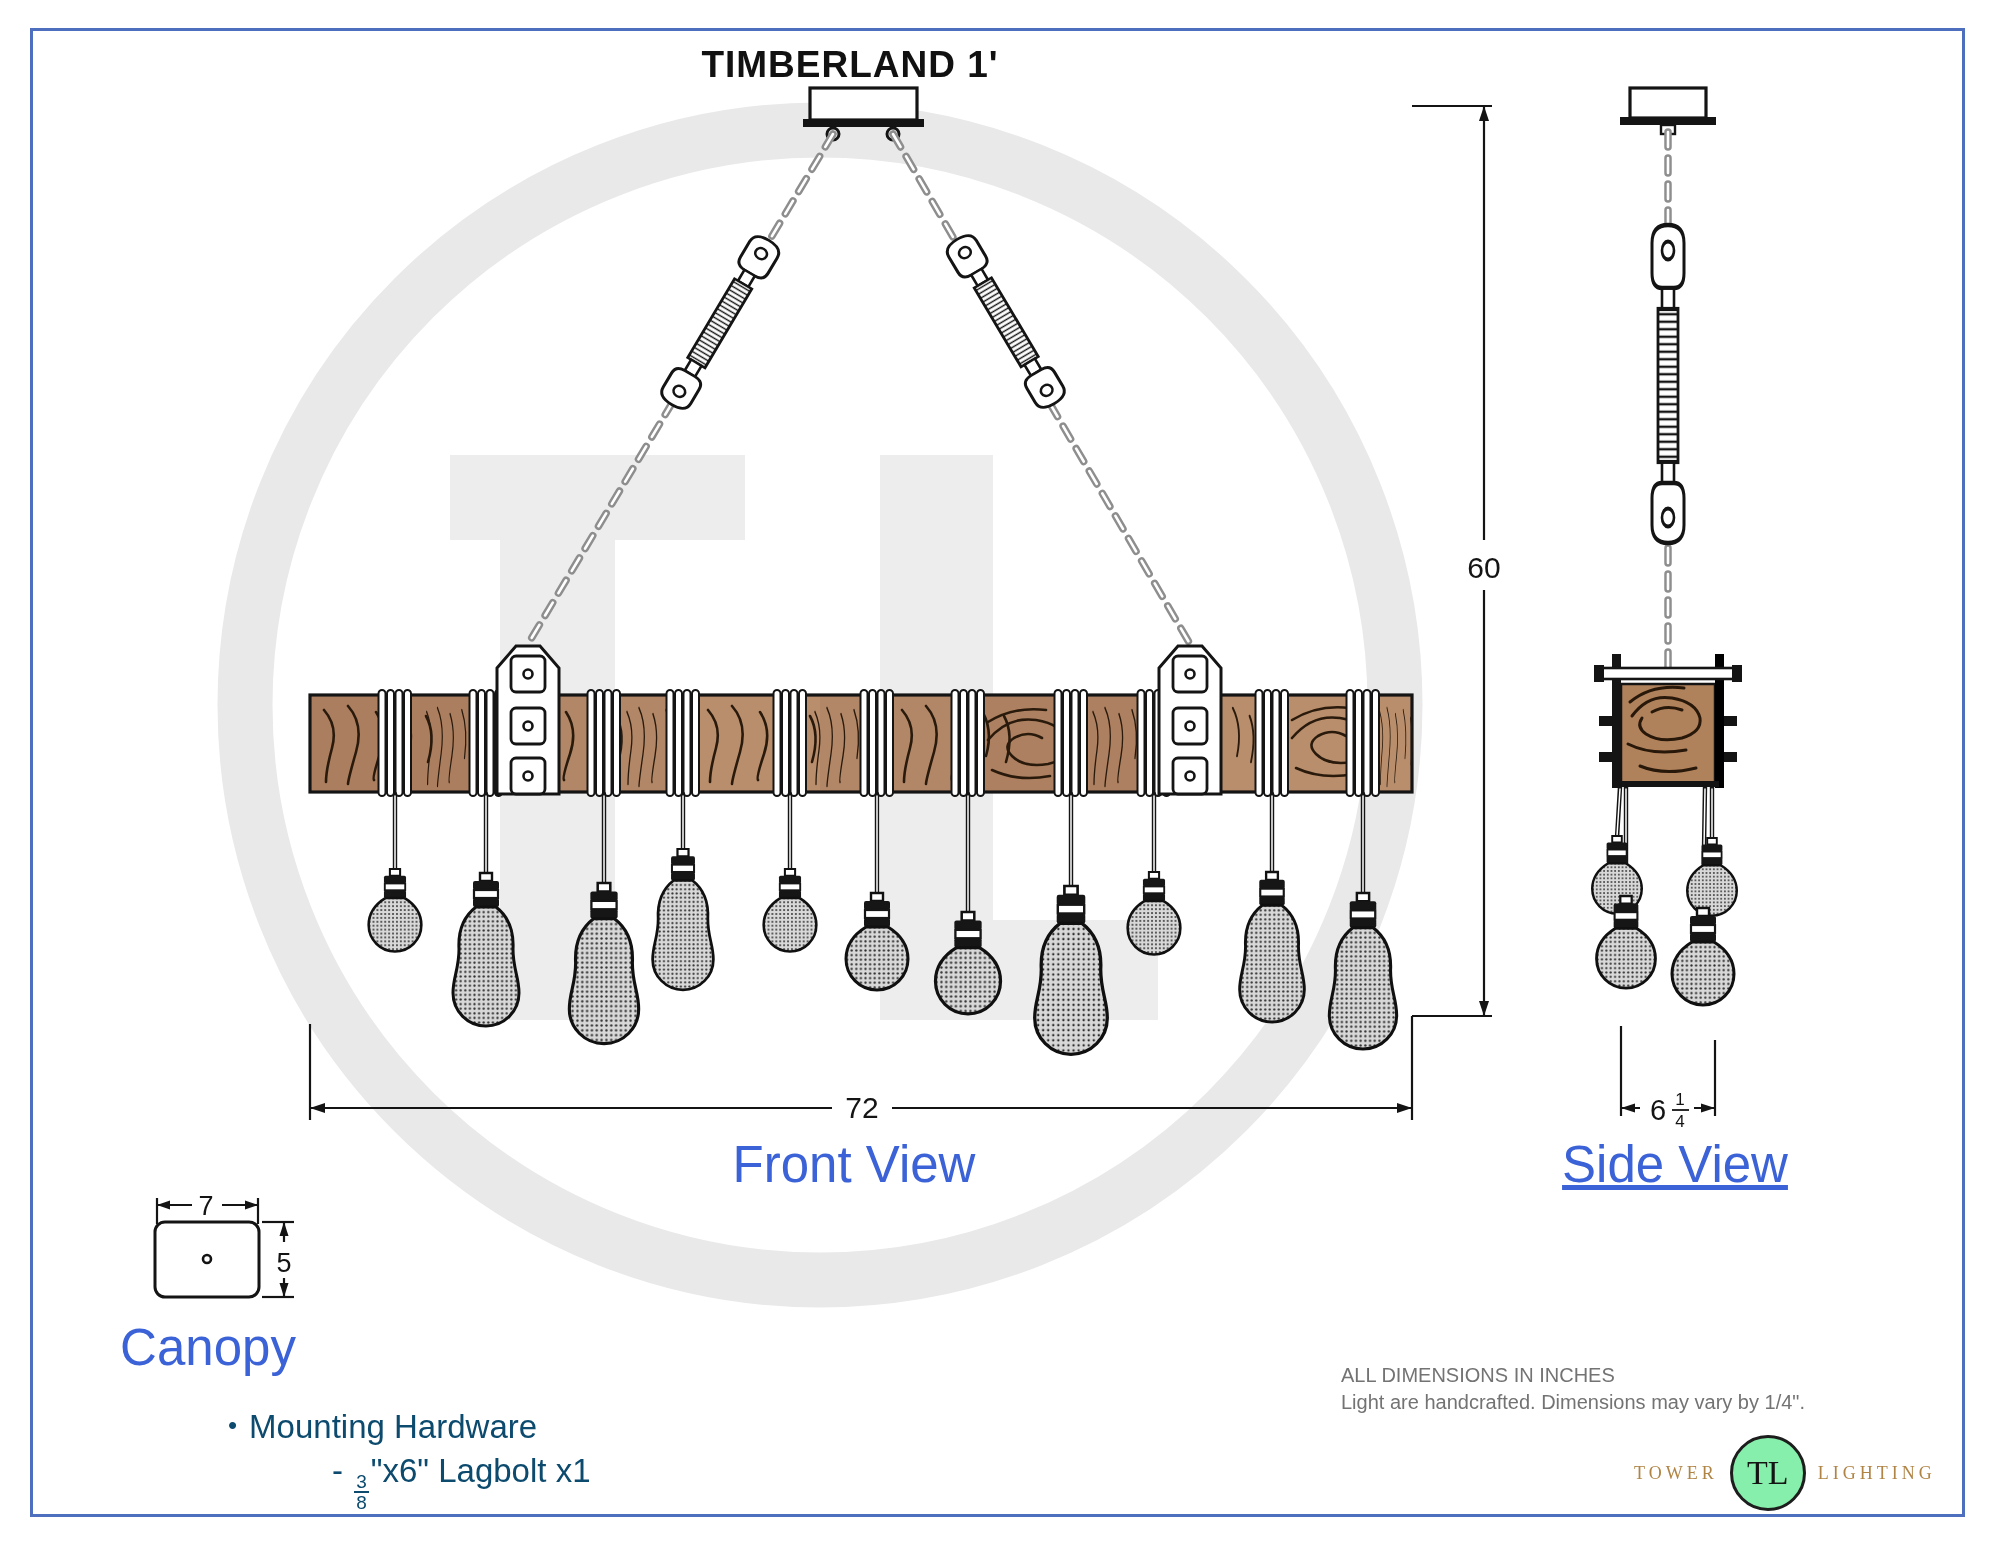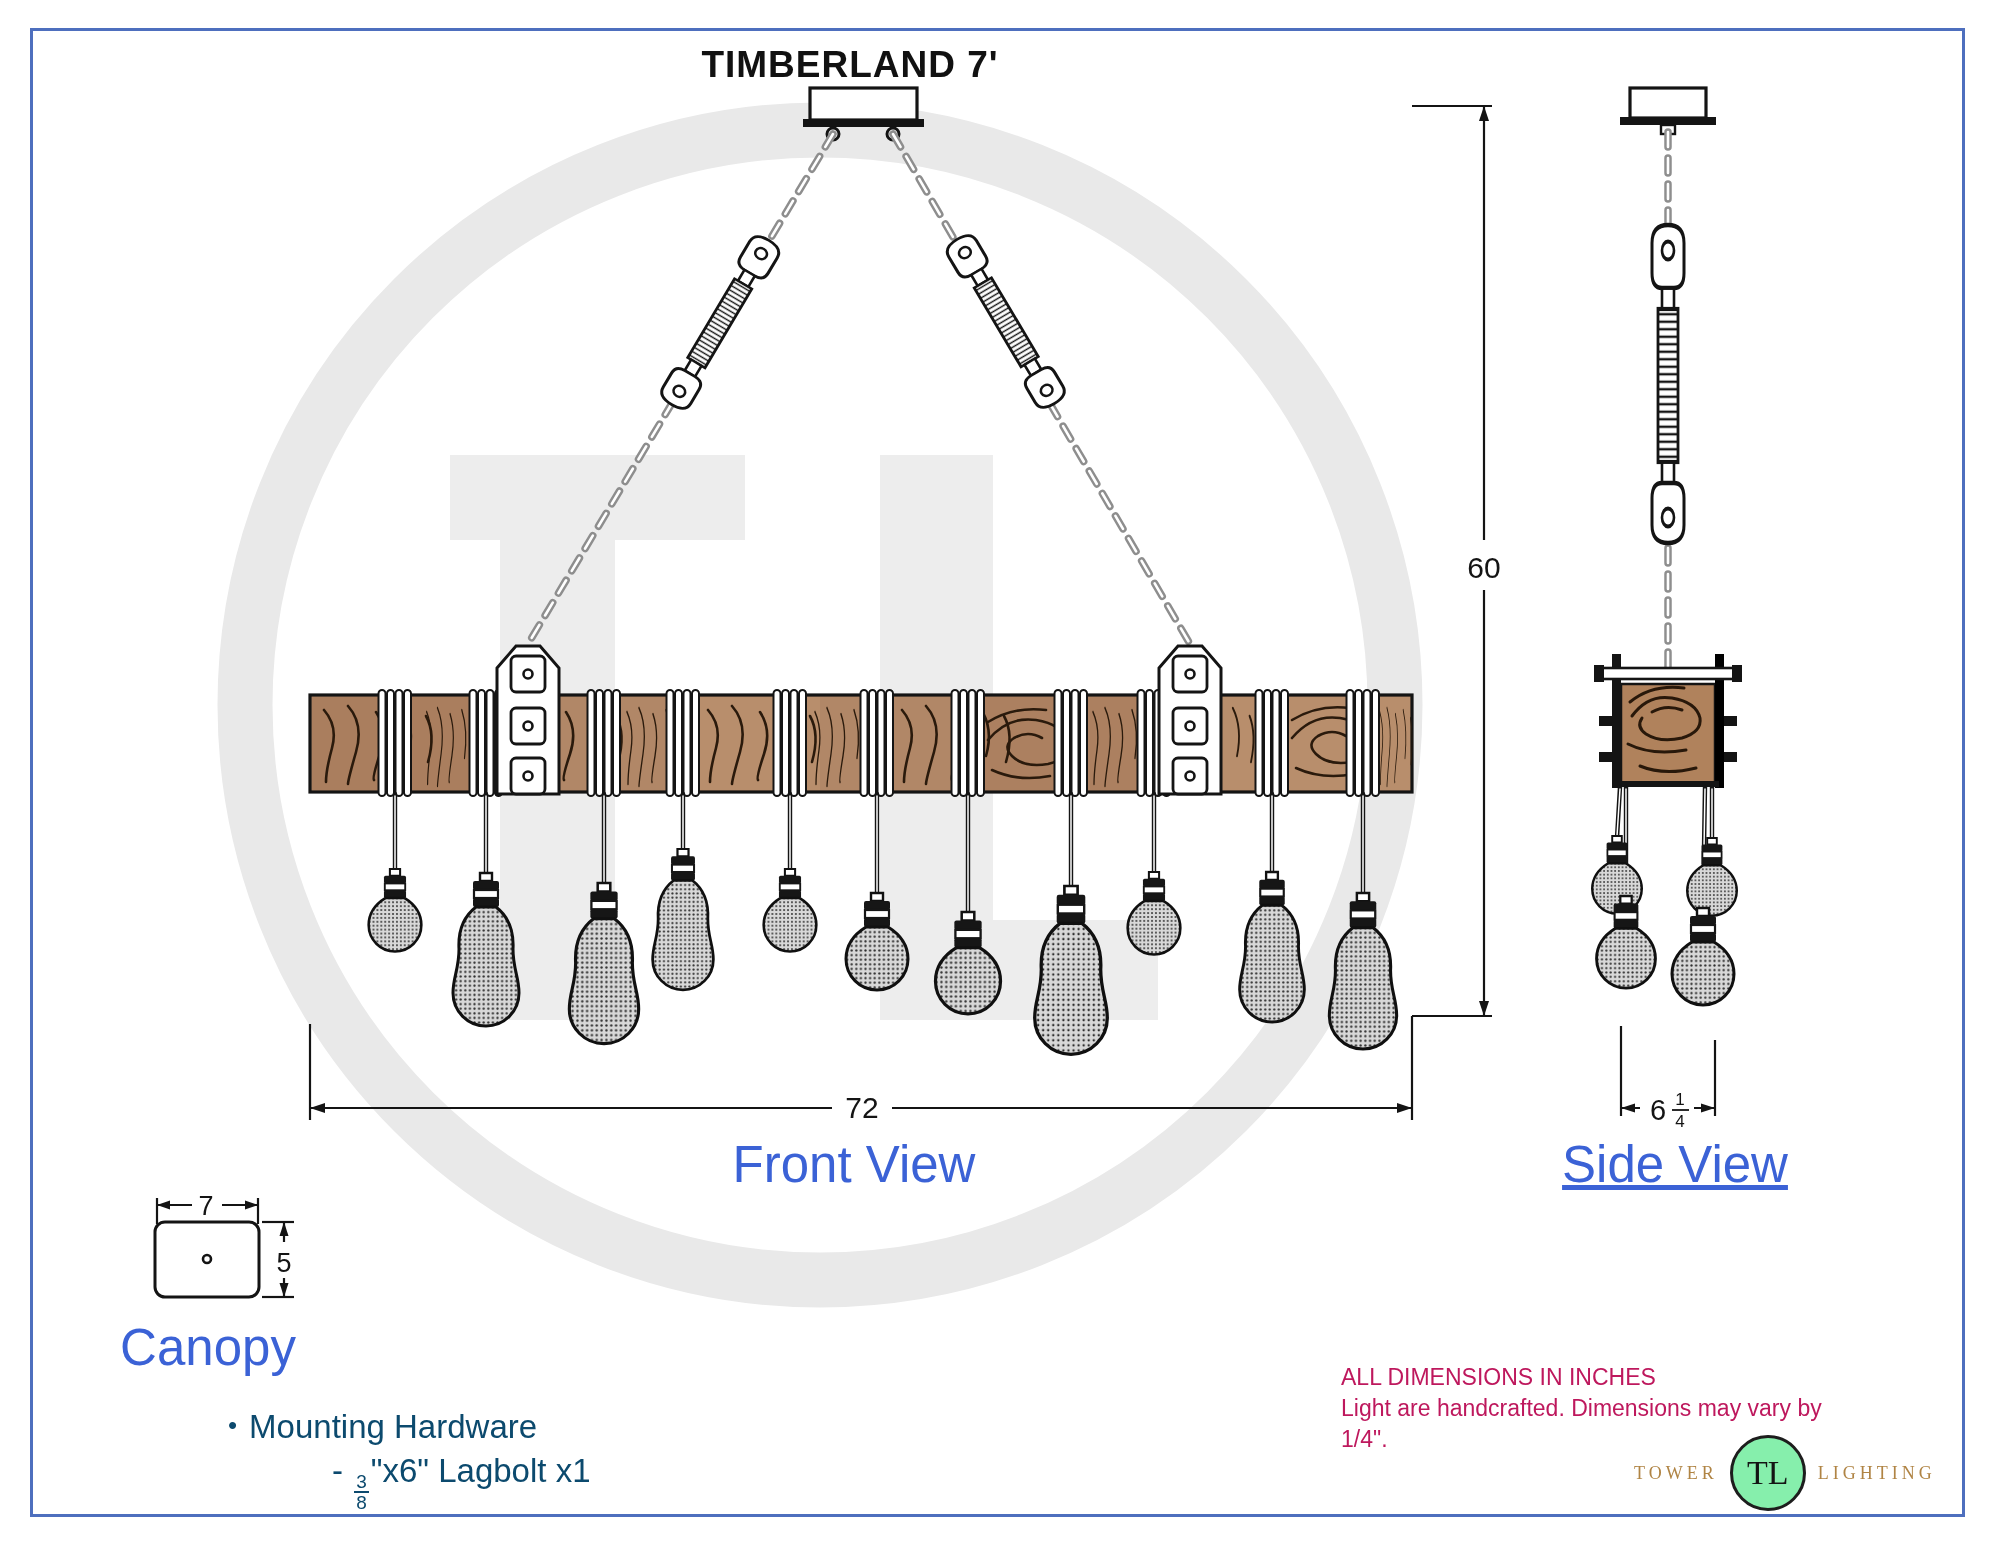--- a/index.html
+++ b/index.html
@@ -8,21 +8,21 @@
   .border-frame{position:absolute;left:30px;top:28px;width:1929px;height:1483px;
         border:3px solid #4e6fbe;pointer-events:none;}
   .art{position:absolute;left:0;top:0;width:1997px;height:1543px;}
   .abs{position:absolute;}
   .page-title{left:300px;top:44px;width:1100px;text-align:center;font-size:37px;
         font-weight:600;letter-spacing:1px;color:#111;}
   .view-label{color:#3b62d6;font-size:51px;font-weight:500;text-align:center;}
   .front-label{left:604px;top:1135px;width:500px;}
   .side-label{left:1425px;top:1135px;width:500px;text-decoration:underline;}
   .canopy-label{left:58px;top:1318px;width:300px;}
-  .notes{left:1341px;top:1362px;width:520px;color:#be185d;font-size:23px;line-height:1.34;}
+  .notes{left:1341px;top:1362px;width:520px;color:#737373;font-size:20px;line-height:1.34;}
   .mounting{left:228px;top:1408px;color:#0c4a6e;font-size:33px;font-weight:500;}
   .mounting .m2{margin-left:104px;margin-top:6px;}
   .bullet{font-size:26px;vertical-align:4px;margin-right:12px;}
   .frac{display:inline-flex;flex-direction:column;align-items:center;font-size:19px;
         line-height:1.02;vertical-align:-6px;margin:0 2px;}
   .frac .num{border-bottom:2px solid currentColor;padding:0 2px;}
   .logo{left:1634px;top:1434px;height:78px;display:flex;align-items:center;gap:12px;
         font-family:"Liberation Serif",serif;color:#b08444;}
   .logo .word{font-size:18px;letter-spacing:4px;}
   .logo .ring{width:70px;height:70px;border:3px solid #1d1d1d;border-radius:50%;
@@ -297,21 +297,21 @@
     <line x1="262" y1="1222" x2="294" y2="1222"></line>
     <line x1="262" y1="1297" x2="294" y2="1297"></line>
     <line x1="284" y1="1222" x2="284" y2="1297"></line>
     <polygon points="284,1222 279.5,1236 288.5,1236" fill="#141414" stroke="none"></polygon>
     <polygon points="284,1297 279.5,1283 288.5,1283" fill="#141414" stroke="none"></polygon>
     <rect x="269" y="1242" width="30" height="36" fill="#fff" stroke="none"></rect>
     <text x="284" y="1272" text-anchor="middle" font-size="27" fill="#141414" stroke="none">5</text>
   </g>
 </svg>
 
-<div class="abs page-title">TIMBERLAND 7'</div>
+<div class="abs page-title">TIMBERLAND 1'</div>
 
 <div class="abs view-label front-label">Front View</div>
 <div class="abs view-label side-label">Side View</div>
 <div class="abs view-label canopy-label">Canopy</div>
 
 <div class="abs notes">
   <div>ALL DIMENSIONS IN INCHES</div>
   <div>Light are handcrafted. Dimensions may vary by 1/4".</div>
 </div>
 

